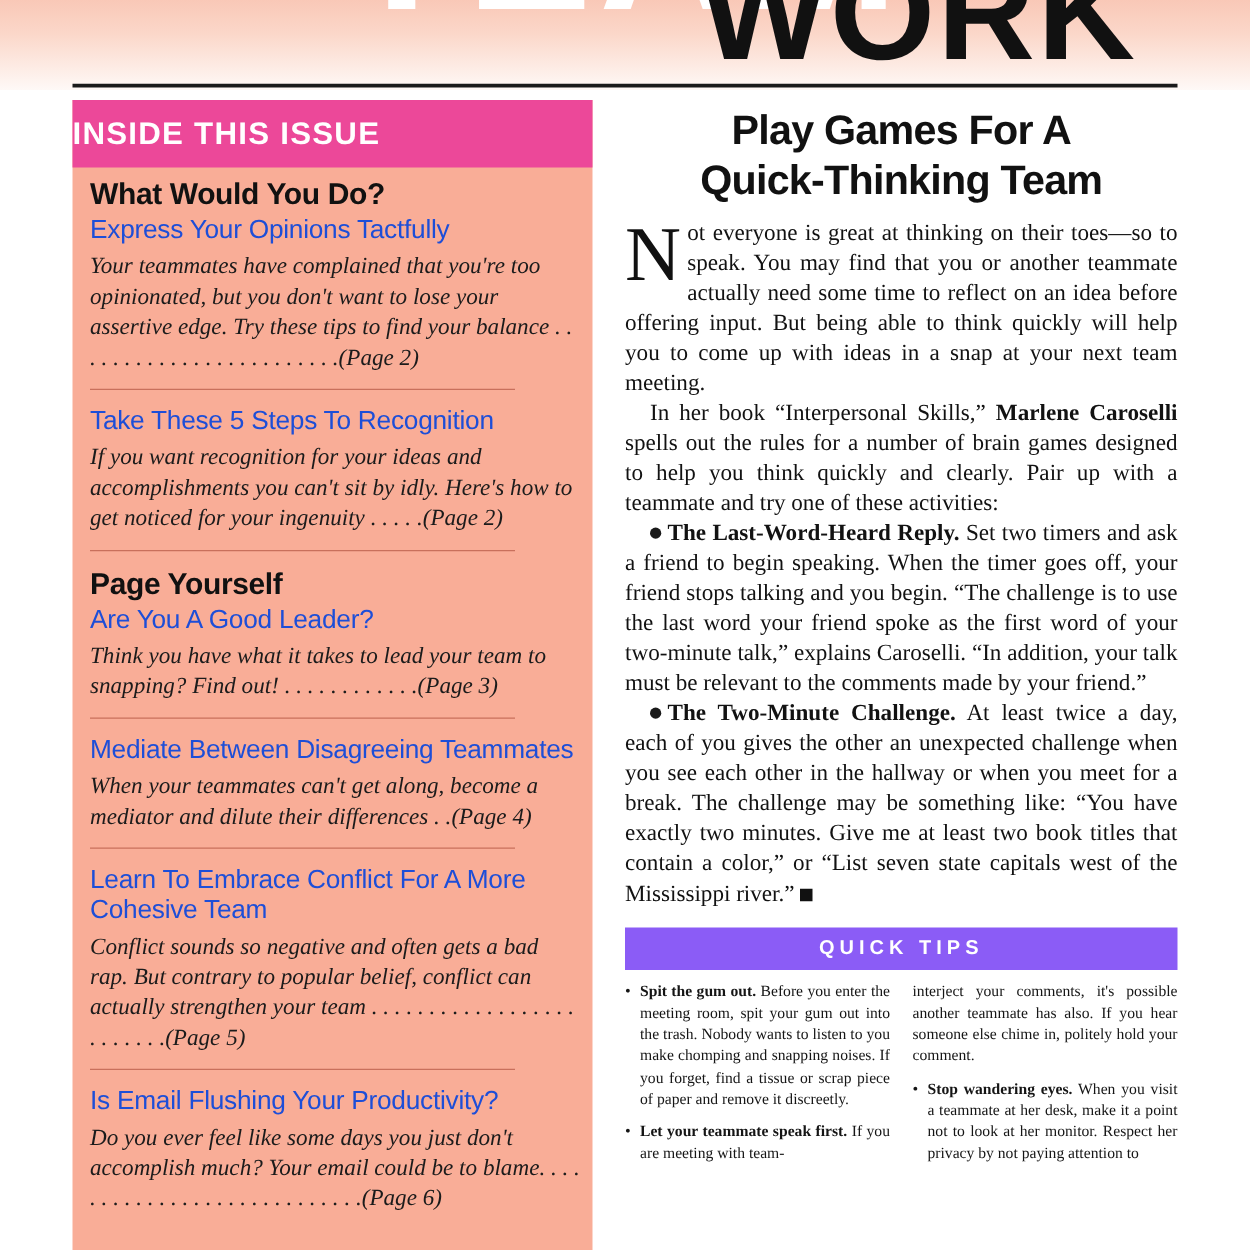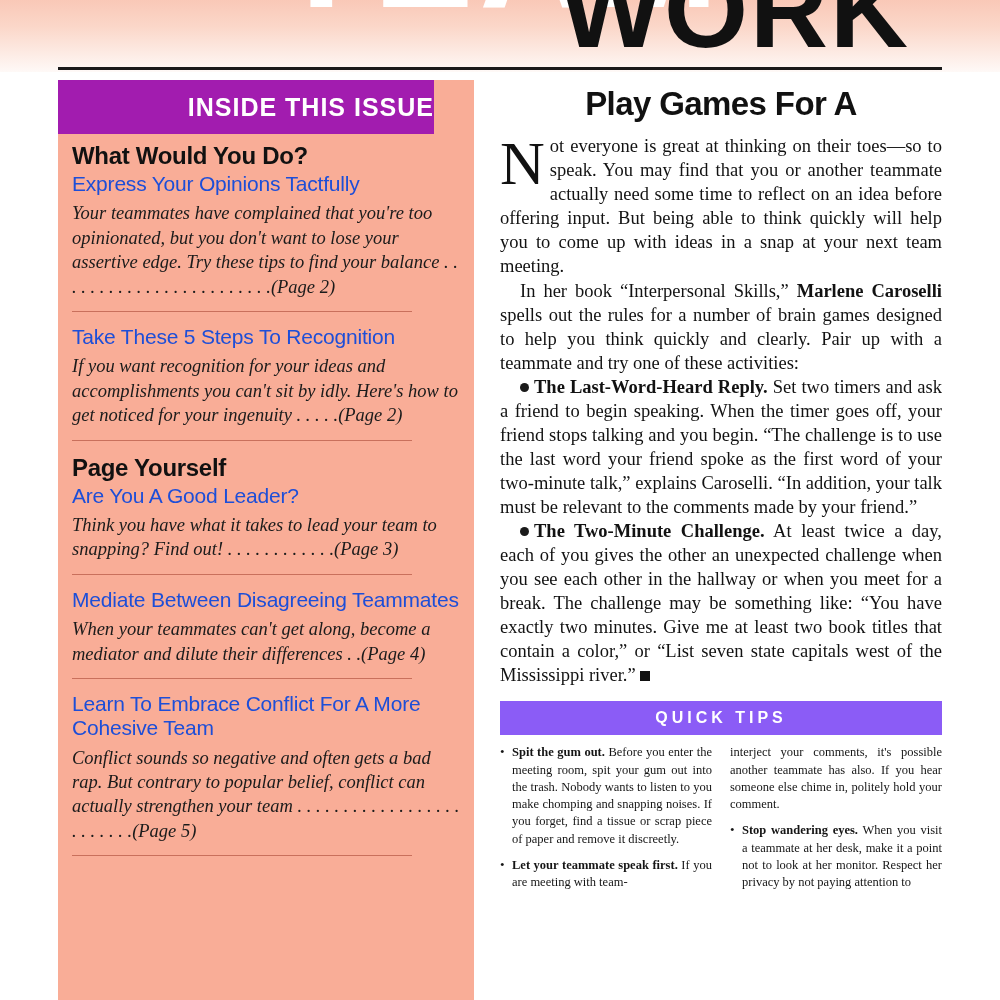--- a/index.html
+++ b/index.html
@@ -82,28 +82,28 @@
     top: 80px;
     width: 416px;
     height: 920px;
     background: #f9ad97;
     box-sizing: border-box;
   }
   .inside-banner {
     position: absolute;
     left: 58px;
     top: 80px;
-    width: 376px;
+    width: 416px;
     height: 54px;
-    background: #a21caf;
+    background: #ec4899;
     color: #ffffff;
     font-weight: bold;
     font-size: 25px;
     letter-spacing: 1px;
-    text-align: right;
+    text-align: left;
     line-height: 54px;
     box-sizing: border-box;
   }
   .toc {
     position: absolute;
     left: 72px;
     top: 142px;
     width: 392px;
   }
   .toc-section-head {
@@ -284,27 +284,32 @@
       <div class="toc-desc"><span>When your teammates can't get along, become a mediator and dilute their differences  . .</span><span class="pg">(Page 4)</span></div>
     </div>
     <div class="toc-sep"></div>
 
     <div class="toc-entry">
       <div class="toc-title">Learn To Embrace Conflict For A More Cohesive Team</div>
       <div class="toc-desc"><span>Conflict sounds so negative and often gets a bad rap. But contrary to popular belief, conflict can actually strengthen your team  . . . . . . . . . . . . . . . . . . . . . . . . .</span><span class="pg">(Page 5)</span></div>
     </div>
     <div class="toc-sep"></div>
 
+    <div class="toc-entry">
+      <div class="toc-title">Is Email Flushing Your Productivity?</div>
+      <div class="toc-desc"><span>Do you ever feel like some days you just don't accomplish much? Your email could be to blame. . . . . . . . . . . . . . . . . . . . . . . . . . . .</span><span class="pg">(Page 6)</span></div>
+    </div>
 
   </div>
 
   <div class="right-col">
 
     <div class="art-head">
       <div>Play Games For A</div>
+      <div>Quick-Thinking Team</div>
     </div>
 
     <div class="body-text">
       <div class="dropcap-wrap">
         <span class="dropcap">N</span>
         <p class="first">ot everyone is great at thinking on their toes—so to speak. You may find that you or another teammate actually need some time to reflect on an idea before offering input. But being able to think quickly will help you to come up with ideas in a snap at your next team meeting.</p>
       </div>
       <p><span>In her book “Interpersonal Skills,” </span><b class="nm">Marlene Caroselli</b><span> spells out the rules for a number of brain games designed to help you think quickly and clearly. Pair up with a teammate and try one of these activities:</span></p>
       <p><span class="bullet-dot"></span><b class="nm">The Last-Word-Heard Reply.</b><span> Set two timers and ask a friend to begin speaking. When the timer goes off, your friend stops talking and you begin. “The challenge is to use the last word your friend spoke as the first word of your two-minute talk,” explains Caroselli. “In addition, your talk must be relevant to the comments made by your friend.”</span></p>
       <p><span class="bullet-dot"></span><b class="nm">The Two-Minute Challenge.</b><span> At least twice a day, each of you gives the other an unexpected challenge when you see each other in the hallway or when you meet for a break. The challenge may be something like: “You have exactly two minutes. Give me at least two book titles that contain a color,” or “List seven state capitals west of the Mississippi river.”</span><span class="endmark"></span></p>

